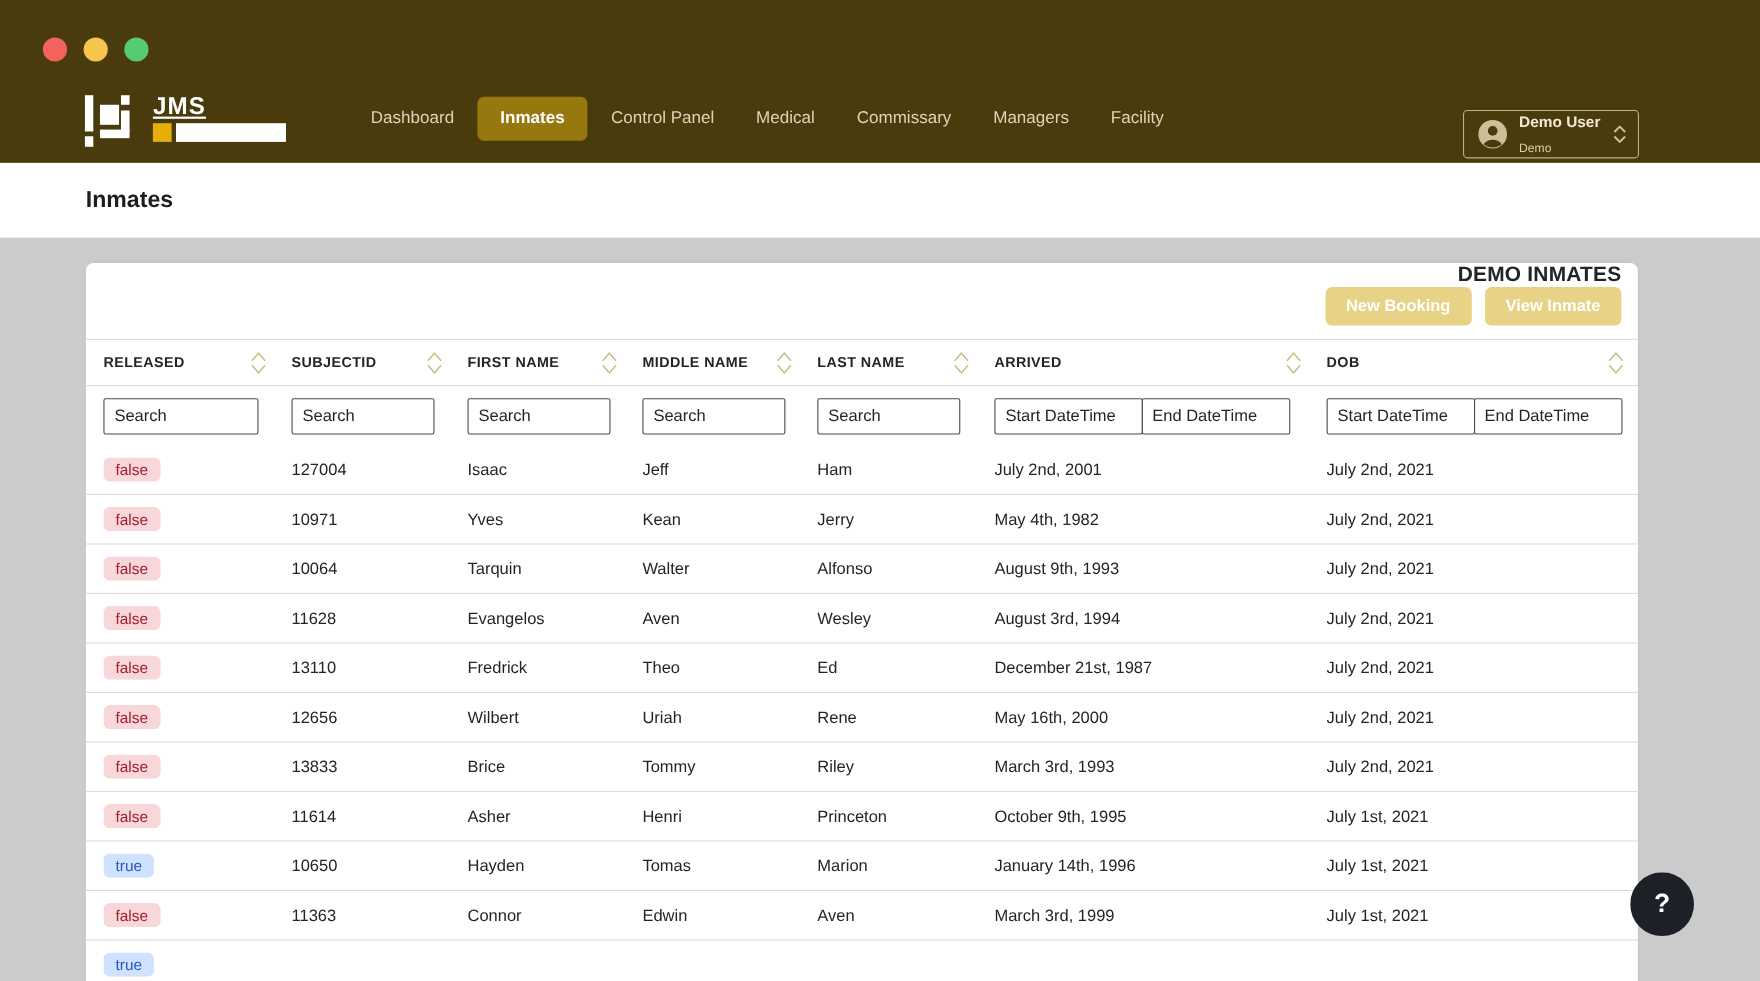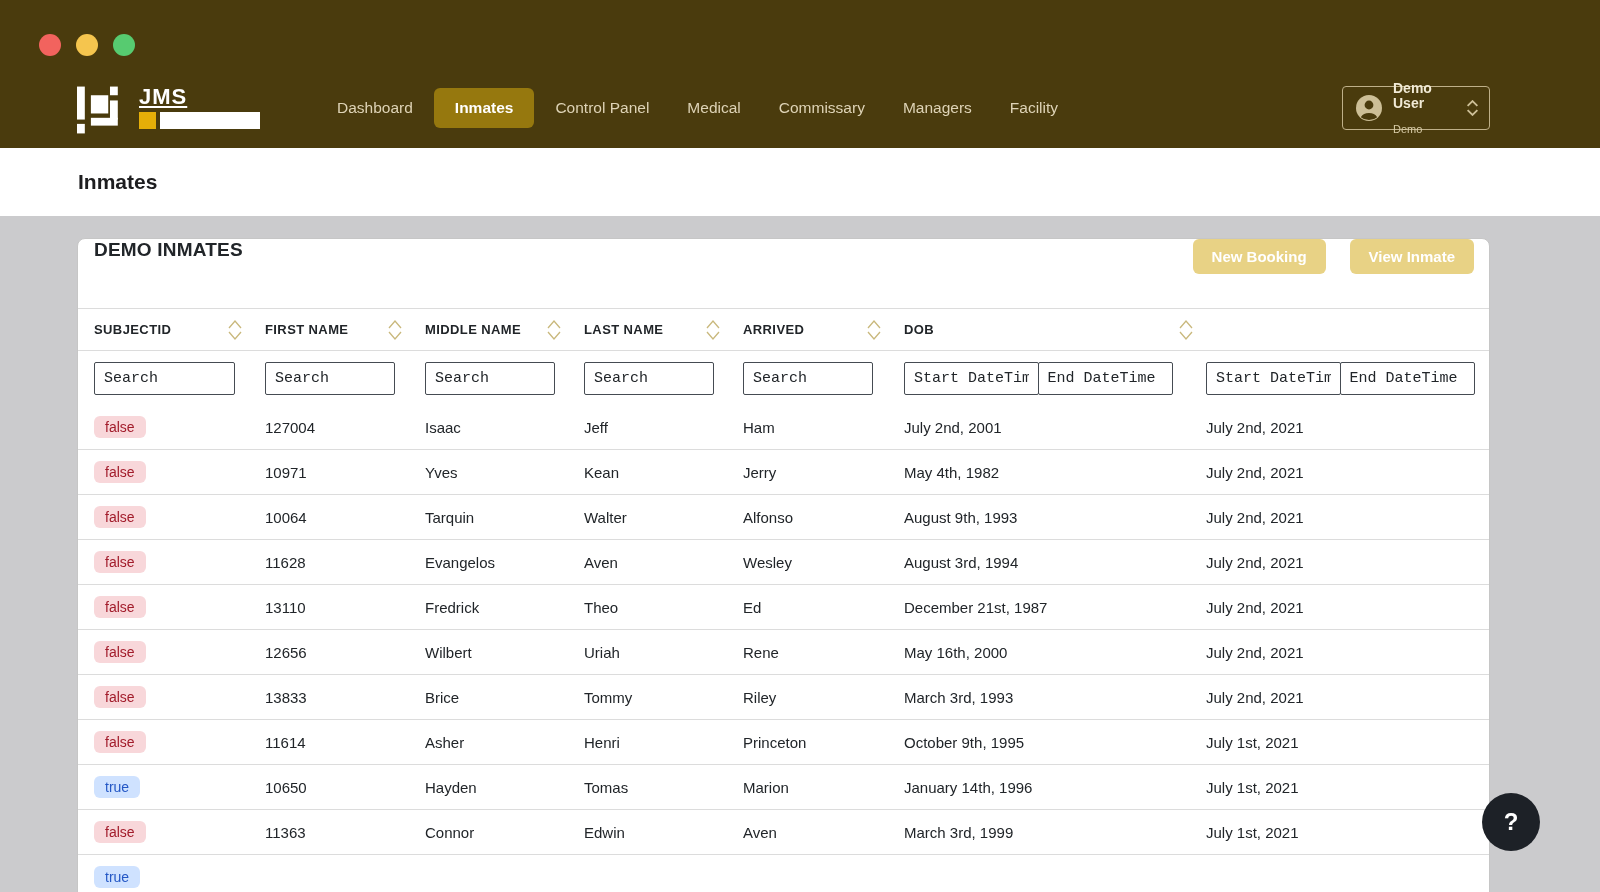--- a/index.html
+++ b/index.html
@@ -18,59 +18,59 @@
   .brand-name { color:#ffffff; font-size:22px; font-weight:bold; letter-spacing:1px; line-height:22px;text-decoration:underline; }
   .brand-bar { margin-top:4px; display:flex; gap:4px; align-items:center; }
   .brand-bar .sq { width:17px; height:17px; background:#e5ae08; }
   .brand-bar .ln { width:100px; height:17px; background:#ffffff; }
 
   .nav { position:absolute; left:318px; top:88px; display:flex; align-items:center; }
   .nav-item { color:#ded3b6; font-size:15.5px; padding:11px 17px; margin:0 2px; cursor:pointer;
     border-radius:6px; white-space:nowrap; }
   .nav-item.active { background:#96780e; color:#ffffff; font-weight:bold; padding:11px 21px; }
 
-  .userbox { position:absolute; right:110px; top:86px; width:148px; height:44px;
+  .userbox { position:absolute; right:110px; top:100px; width:160px; height:44px;
     border:1px solid #bfb089; border-radius:4px; display:flex; align-items:center;
     padding:0 10px 0 12px; cursor:pointer; }
   .userbox .avatar { flex:0 0 auto; margin-right:10px; display:flex; }
   .user-meta { flex:1 1 auto; line-height:1.1; }
   .user-name { color:#f1ead6; font-size:14px; font-weight:bold; }
   .user-role { color:#d9cda9; font-size:11px; margin-top:11px; }
   .user-caret { display:flex; flex-direction:column; gap:2px; }
 
   
   .titlebar { width:1600px; height:68px; background:#ffffff; display:flex; align-items:center; }
   .page-title { margin-left:78px; font-size:21px; font-weight:600; color:#1d1d1f; }
 
   
   .card { position:absolute; left:77px; top:238px; width:1413px; height:700px;
     background:#ffffff; border:1px solid #c6c6c6; border-radius:8px 8px 0 0; overflow:hidden; }
-  .card-head { height:70px; display:flex; align-items:flex-start; padding:0 15px 0 16px;
-    border-bottom:1px solid #dcdcdc; }
+  .card-head { height:70px; display:flex; align-items:flex-end; padding:0 15px 0 16px;
+    border-bottom:1px solid #dcdcdc;flex-direction:column; }
   .card-title { font-size:19px; font-weight:bold; color:#212529; letter-spacing:.2px; }
-  .head-actions { margin-left:auto; display:flex; gap:24px; }
+  .head-actions { margin-left:auto; display:flex; gap:12px; }
   .btn { background:#e8d285; color:#ffffff; font-weight:bold; font-size:15px;
     border:none; border-radius:6px; padding:9px 19px; cursor:pointer;
     font-family:"Liberation Sans","DejaVu Sans",sans-serif; }
 
   .grid { display:grid; grid-template-columns:171px 160px 159px 159px 161px 302px 1fr;
     padding-left:16px; }
 
   .thead { height:42px; border-bottom:1px solid #dcdcdc; }
   .hcell { display:flex; align-items:center; position:relative; }
   .hlabel { font-size:13px; font-weight:bold; color:#212529; letter-spacing:.4px; }
   .sort { position:absolute; right:22px; top:50%; transform:translateY(-50%); cursor:pointer;
     display:flex; }
   .hcell:last-child .sort { right:12px; }
 
   .filters { height:54px; align-items:center; }
   .fcell { display:flex; align-items:center; }
   .f-input { height:33px; border:1.5px solid #454b52; border-radius:2px; background:#fff;
     font-size:15px; color:#212529; padding:0 9px; outline:none;
-    font-family:Liberation Mono, monospace; }
+    font-family:Liberation Sans, sans-serif; }
   .f-input::placeholder { color:#212529; opacity:1; }
   .f-search { width:130px; }
   .fcell.c0 .f-search { width:141px; }
   .f-date { width:135px; }
   .f-date + .f-date { margin-left:-1.5px; }
 
   .trow { height:45px; align-items:center; border-bottom:1px solid #dcdcdc; cursor:pointer;text-align:center; }
   .tcell { font-size:15px; color:#212529; display:flex; align-items:center; overflow:hidden; }
   .badge { display:inline-block; font-size:14px; padding:3px 11px; border-radius:6px; }
   .badge-false { background:#f8d7da; color:#a21c2b; }
@@ -154,20 +154,29 @@
 <section class="card">
   <div class="card-head">
     <span class="card-title">DEMO INMATES</span>
     <span class="head-actions">
       <button class="btn">New Booking</button>
       <button class="btn">View Inmate</button>
     </span>
   </div>
 
   <div class="grid thead" id="thead">
+      <div class="hcell col-0">
+        <span class="hlabel">RELEASED</span>
+        <span class="sort">
+          <svg width="16" height="22" viewBox="0 0 16 22">
+            <polyline points="2,9 8,2 14,9" fill="none" stroke="#c9b87c" stroke-width="1.3"></polyline>
+            <polyline points="2,13 8,20 14,13" fill="none" stroke="#c9b87c" stroke-width="1.3"></polyline>
+          </svg>
+        </span>
+      </div>
       <div class="hcell col-1">
         <span class="hlabel">SUBJECTID</span>
         <span class="sort">
           <svg width="16" height="22" viewBox="0 0 16 22">
             <polyline points="2,9 8,2 14,9" fill="none" stroke="#c9b87c" stroke-width="1.3"></polyline>
             <polyline points="2,13 8,20 14,13" fill="none" stroke="#c9b87c" stroke-width="1.3"></polyline>
           </svg>
         </span>
       </div>
       <div class="hcell col-2">

